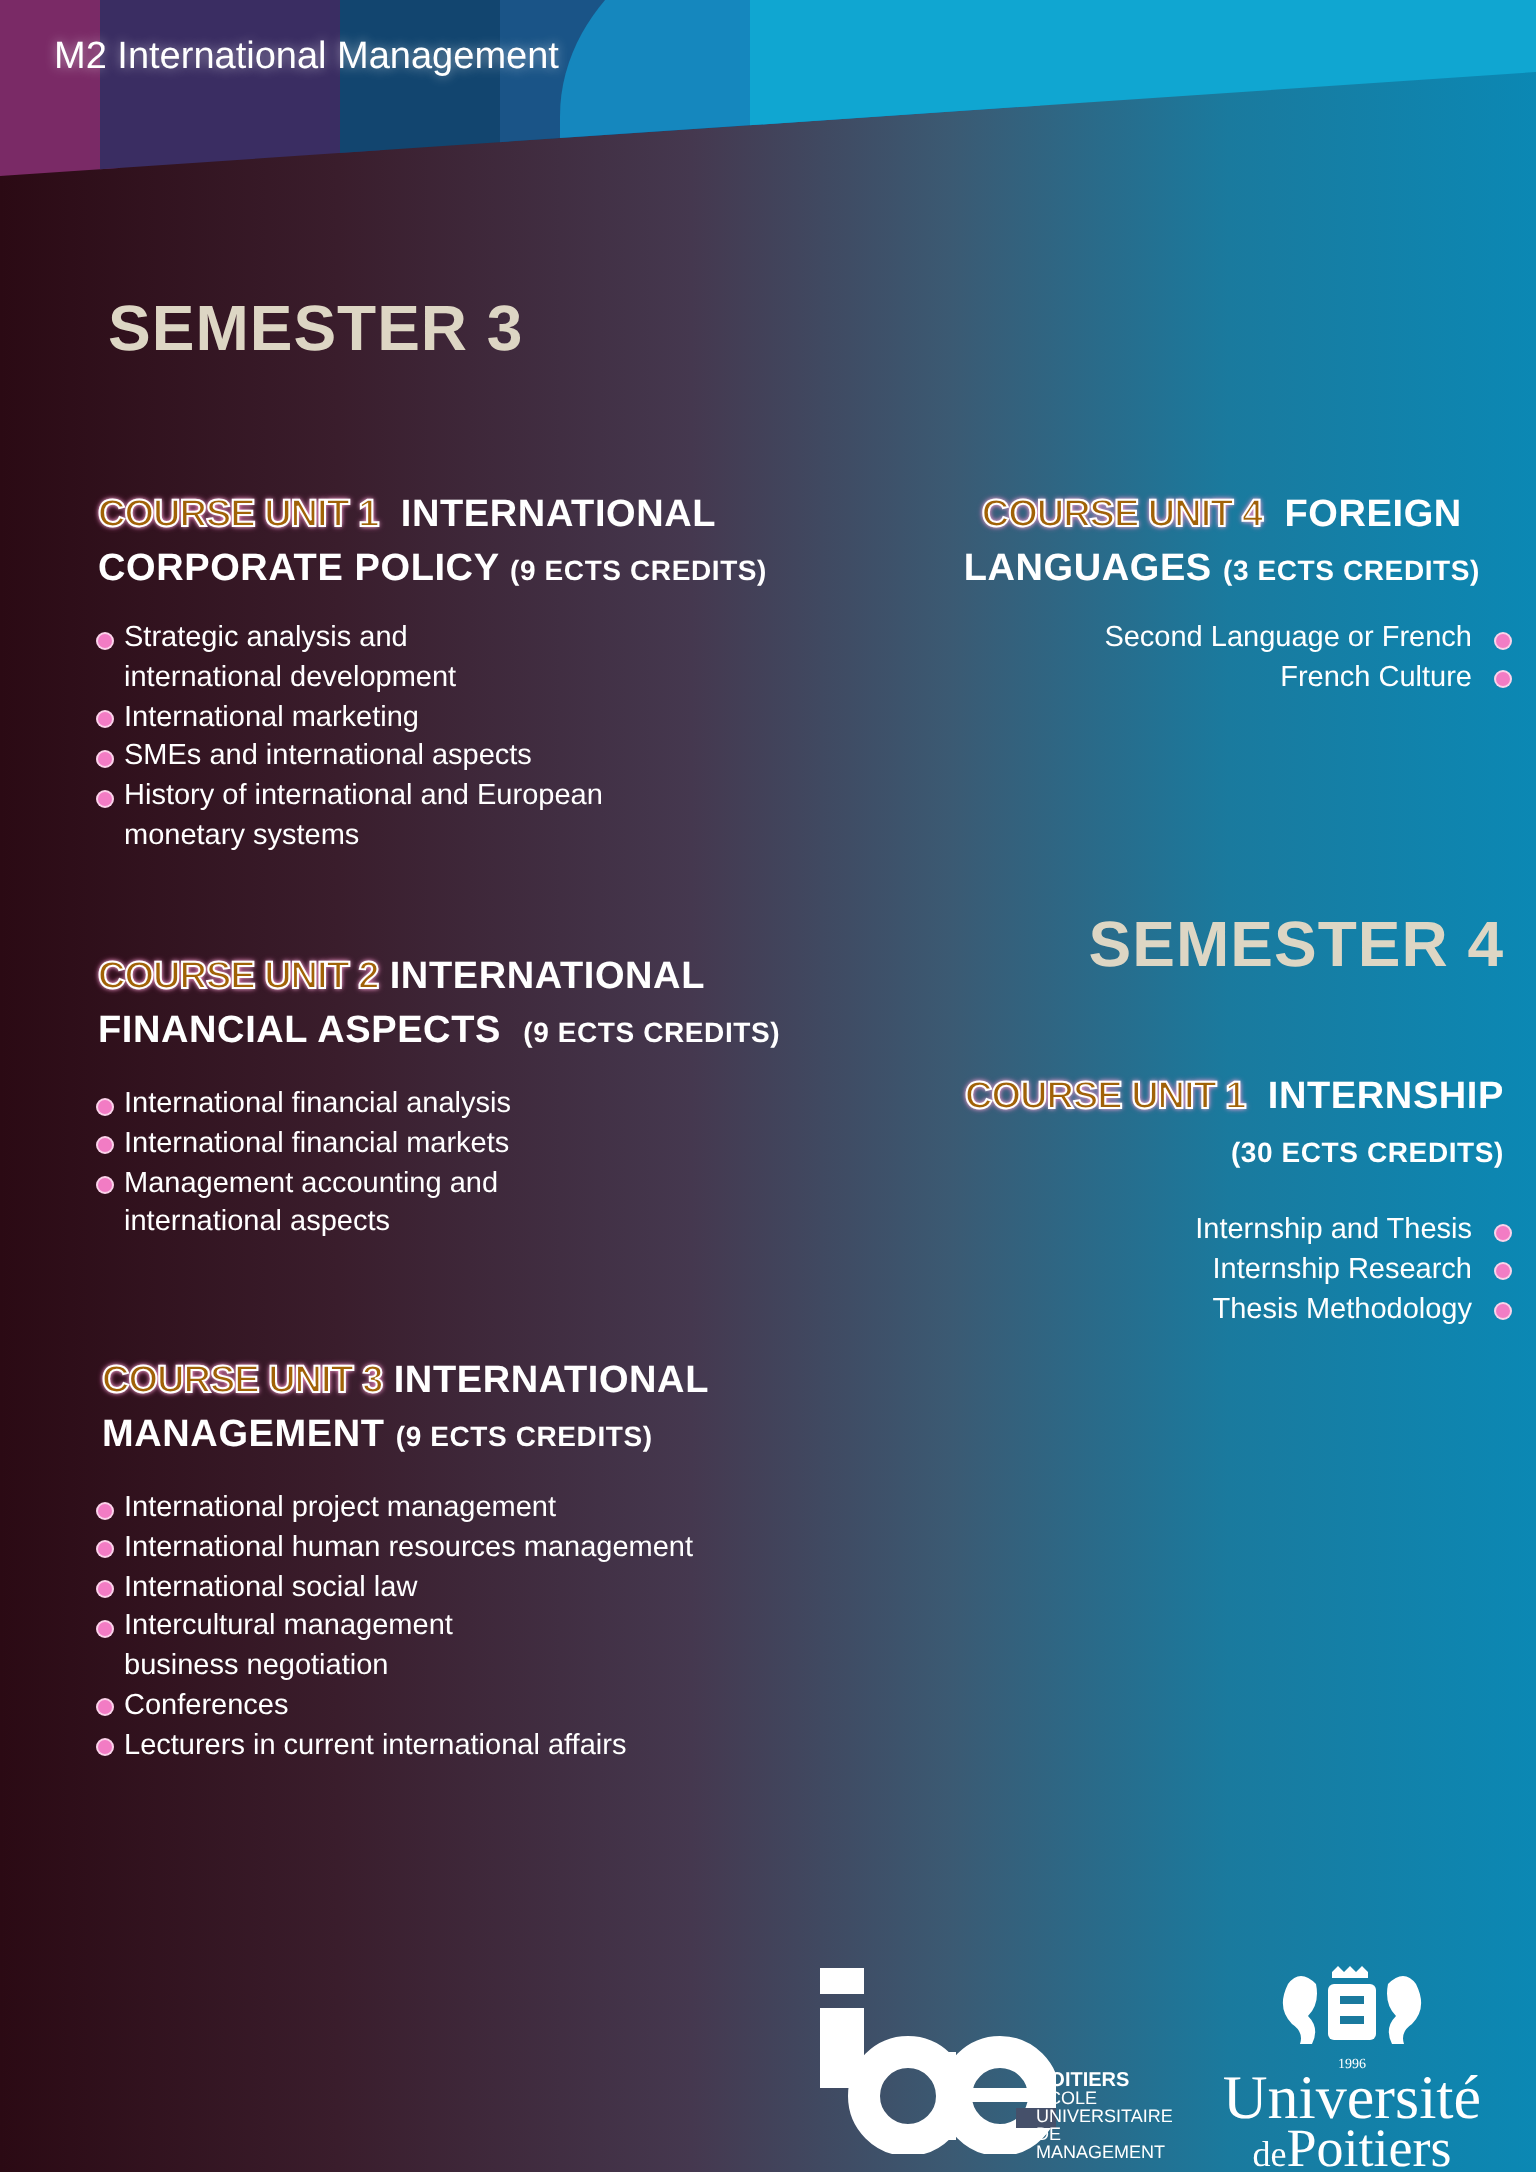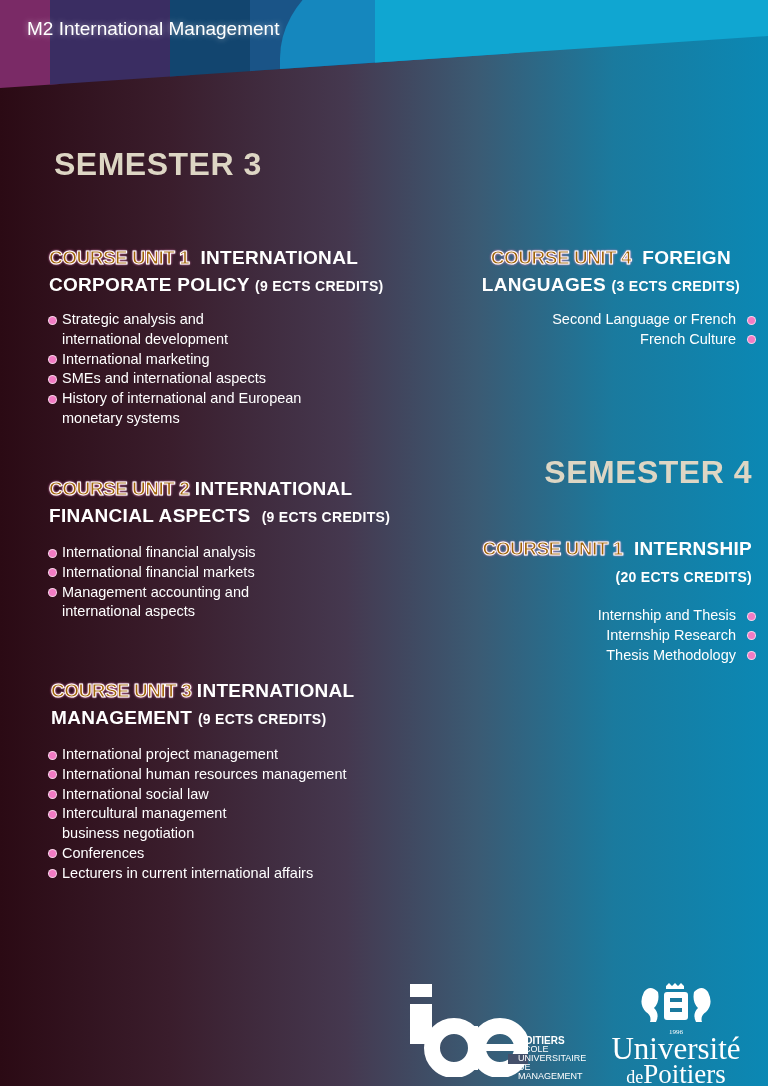--- a/index.html
+++ b/index.html
@@ -100,21 +100,21 @@
 </div>
 <ul class="r" style="right:8px;top:310px;">
   <li><span>Second Language or French</span><span class="dot"></span></li>
   <li><span>French Culture</span><span class="dot"></span></li>
 </ul>
 
 <div class="sem" style="right:16px;top:454px;">SEMESTER 4</div>
 <div class="cu" style="right:16px;top:535px;text-align:right;">
   <span class="badge">COURSE UNIT 1</span>&nbsp;
   <span>INTERNSHIP</span><br>
-  <span class="small">(20 ECTS CREDITS)</span>
+  <span class="small">(30 ECTS CREDITS)</span>
 </div>
 <ul class="r" style="right:8px;top:606px;">
   <li><span>Internship and Thesis</span><span class="dot"></span></li>
   <li><span>Internship Research</span><span class="dot"></span></li>
   <li><span>Thesis Methodology</span><span class="dot"></span></li>
 </ul>
 
 <div class="logo-iae">
   <svg width="120" height="95" viewBox="0 0 120 95">
     <rect x="2" y="2" width="22" height="13" fill="#fff"></rect>

